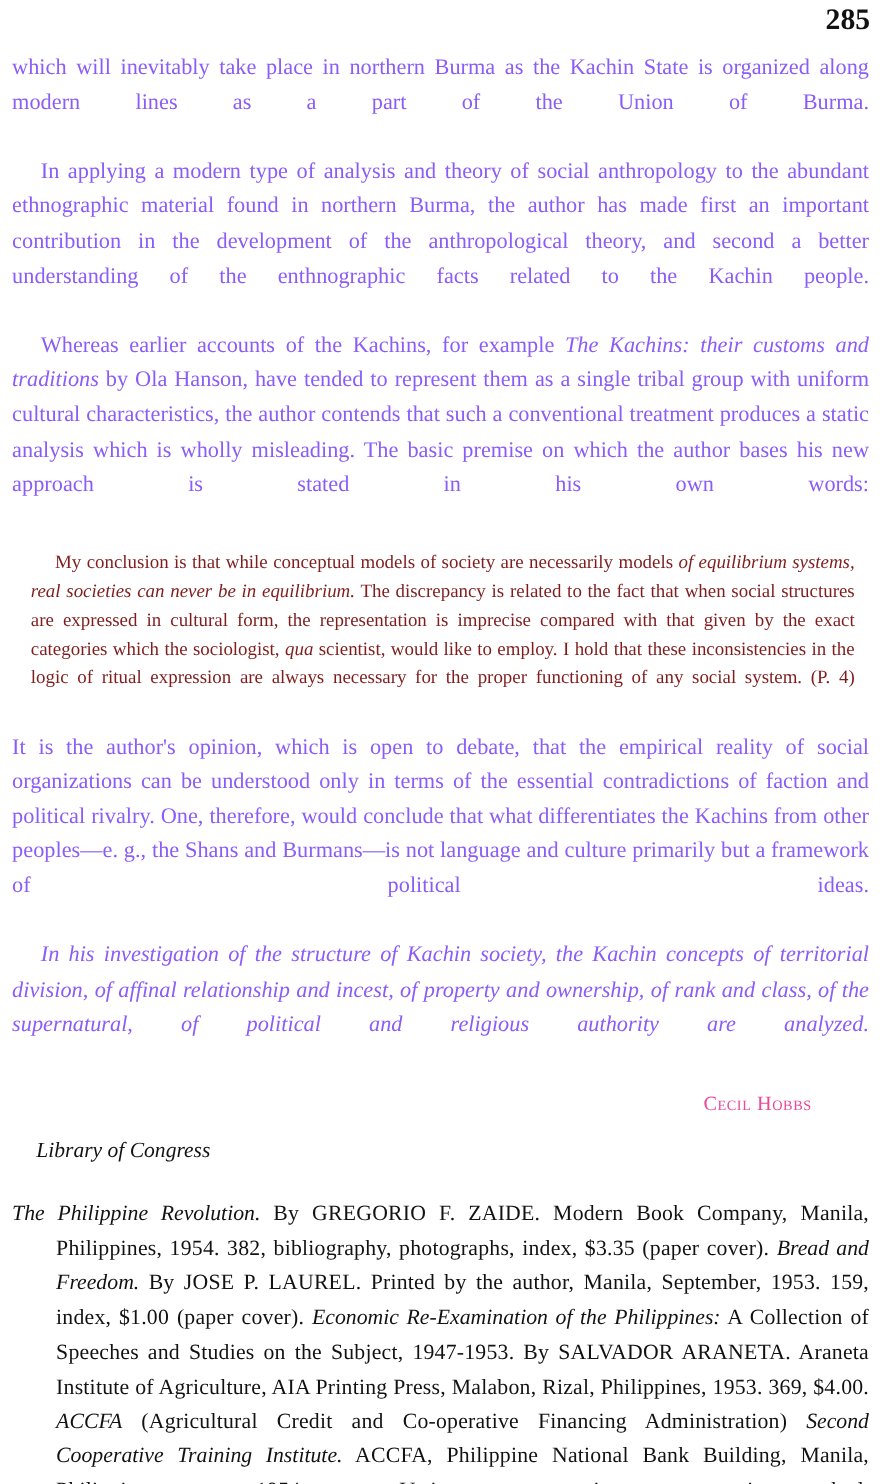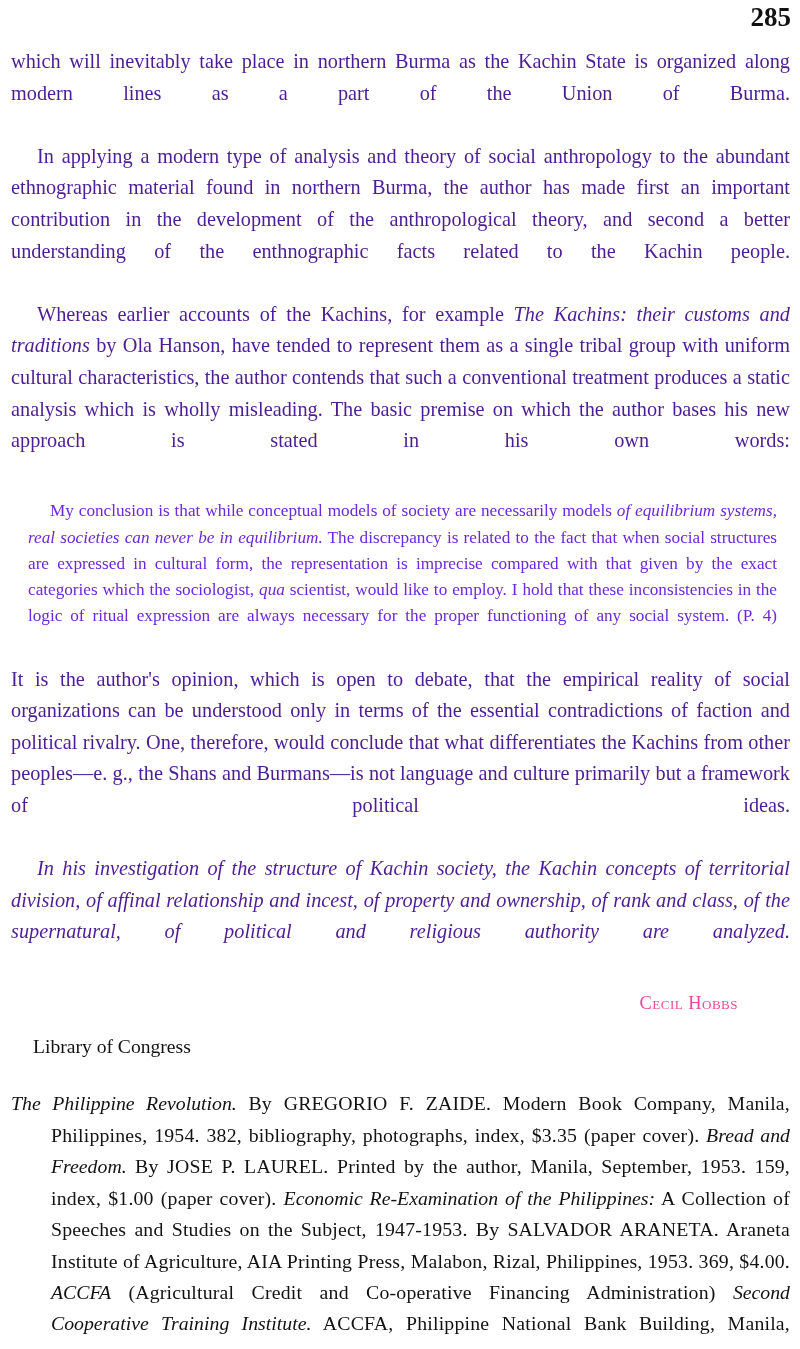--- a/index.html
+++ b/index.html
@@ -59,21 +59,21 @@
     top: 46px;
     width: 779px;
   }
 
   p.body {
     margin: 0;
     font-size: 20.3px;
     line-height: 31.6px;
     text-align: justify;
     text-justify: inter-word;
-    color: #4c1d95;
+    color: #8b5cf6;
     word-spacing: 0.2px;
   }
   p.body.indent { text-indent: 26px; }
   p.body.italic { font-style: italic; }
 
   
   p.body::after {
     content: "";
     display: inline-block;
     width: 100%;
@@ -81,21 +81,21 @@
 
   .emph { font-style: italic; }
 
   
   .blockquote {
     margin: 10px 12px 8px 0;
     padding: 0 1px 0 17px;
     font-size: 17.2px;
     line-height: 26.2px;
     text-align: justify;
-    color: #6d28d9;
+    color: #7f1d1d;
   }
   .blockquote p {
     margin: 0;
     text-indent: 22px;
   }
   .blockquote p::after {
     content: "";
     display: inline-block;
     width: 100%;
   }
@@ -108,20 +108,21 @@
     font-size: 18.4px;
     font-variant: small-caps;
     letter-spacing: 0.5px;
     color: #ec4899;
   }
 
   .affiliation {
     margin: 22px 0 0 0;
     padding-left: 22px;
     font-size: 19.6px;
+    font-style: italic;
     color: #131313;
   }
 
   
   .citation {
     margin: 30px 0 0 0;
     padding-left: 40px;
     text-indent: -40px;
     font-size: 19.8px;
     line-height: 31.4px;

